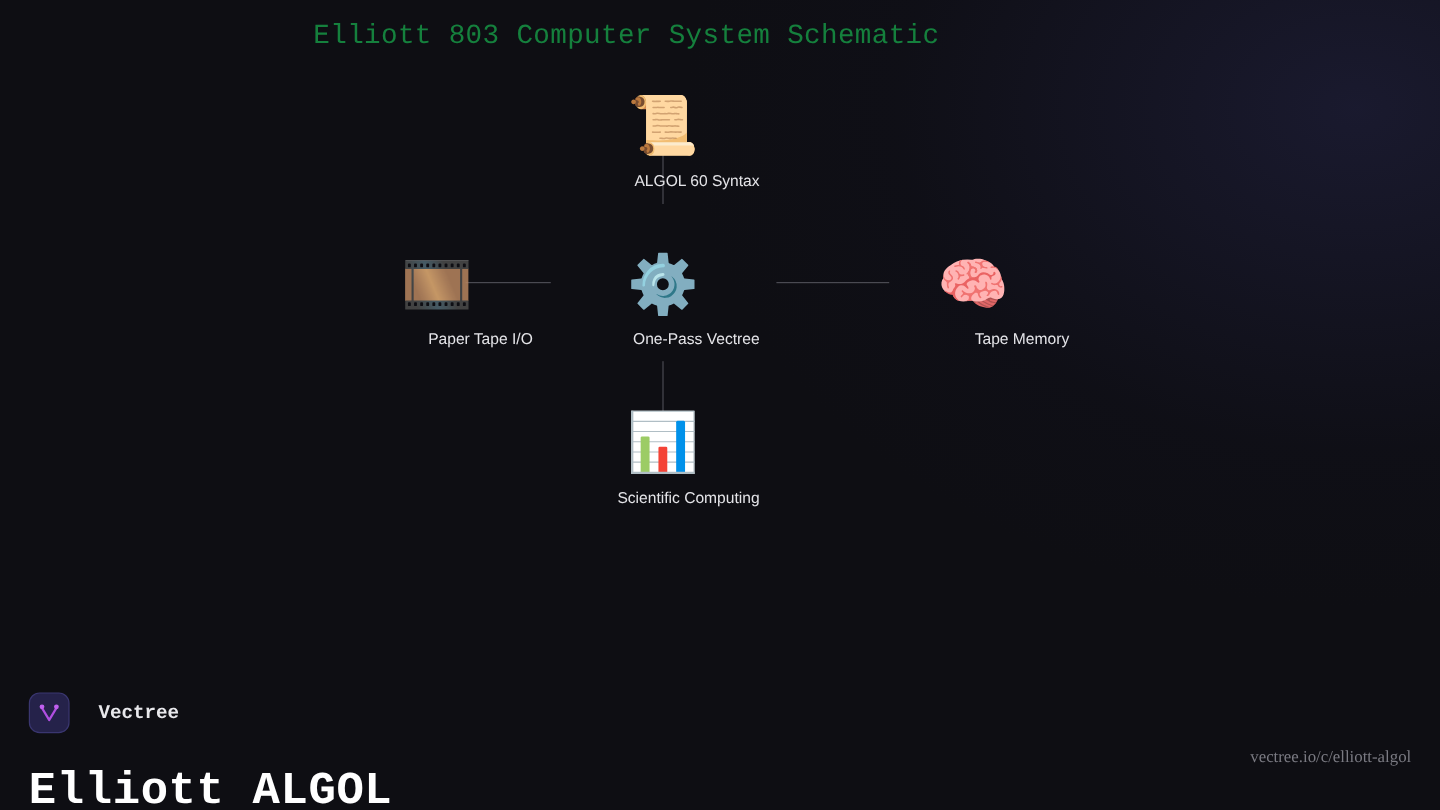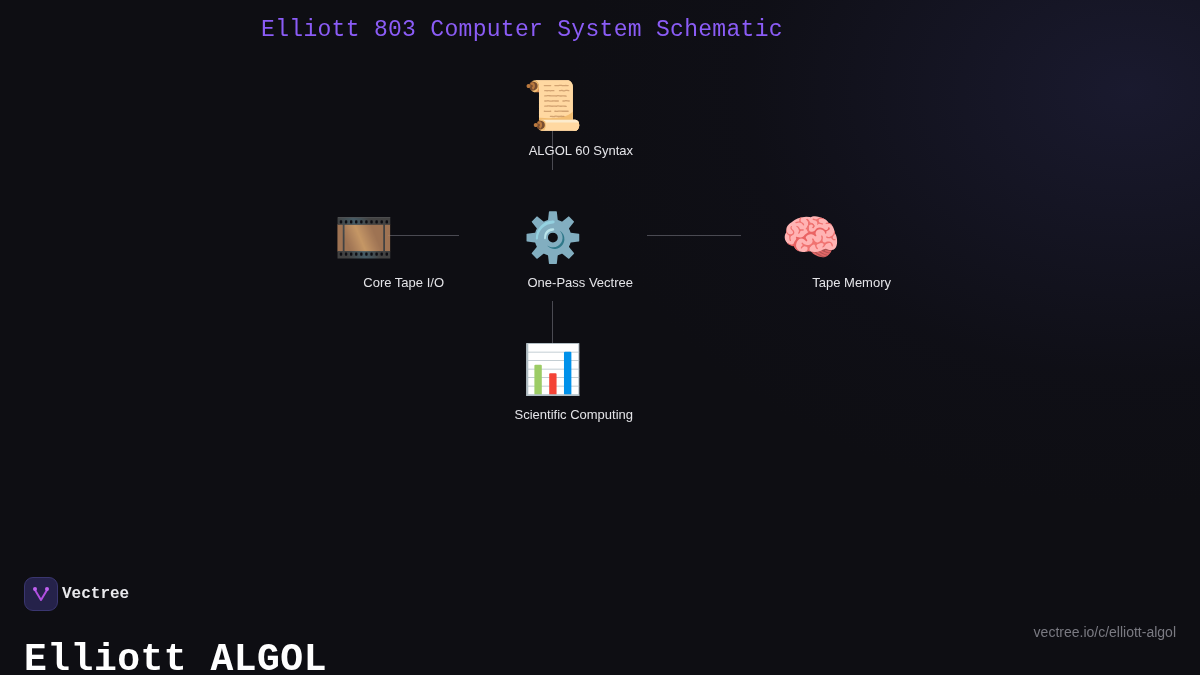--- a/index.html
+++ b/index.html
@@ -8,50 +8,50 @@
     background:#0e0e13;
     font-family:"Liberation Sans", sans-serif;
   }
   .bg-glow {
     position:absolute; inset:0;
     background: radial-gradient(ellipse 700px 520px at 1130px 90px, rgba(40,40,80,0.45), rgba(20,20,40,0.15) 55%, rgba(14,14,19,0) 80%);
     pointer-events:none;
   }
   .title {
     position:absolute; top:17px; left:0; width:1044px; text-align:center;
-    font-family:"Liberation Mono", monospace; font-size:23px; color:#8b5cf6;
+    font-family:"Liberation Mono", monospace; font-size:23px; color:#15803d;
     letter-spacing:0.3px;
   }
   .edge { position:absolute; background:#4a4a52; }
   .node { position:absolute; width:160px; text-align:center; }
   .node .icon {
     display:block; font-size:48px; line-height:56px; height:56px;
     font-family:"DejaVu Sans", sans-serif;
   }
   .node .label {
     display:block; margin-top:10px; font-size:13px; color:#e4e4e8;text-align:right;
   }
   .brand { position:absolute; left:24px; top:577px; display:flex; align-items:center; }
   .brand-logo {
     width:34px; height:34px; border-radius:9px; background:#25224a;
     border:1px solid #3a3670; box-sizing:border-box;
     display:flex; align-items:center; justify-content:center;
   }
   .brand-name {
-    margin-left:4px; font-family:"Liberation Mono", monospace; font-weight:bold;
+    margin-left:24px; font-family:"Liberation Mono", monospace; font-weight:bold;
     font-size:16px; color:#e8e8ec;
   }
   .footer-title {
     position:absolute; left:24px; top:638px;
     font-family:"Liberation Mono", monospace; font-weight:bold; font-size:38px; color:#ffffff;
     letter-spacing:0.5px;
   }
   .footer-url {
     position:absolute; right:24px; top:624px;
-    font-family:Liberation Sans, sans-serif; font-size:14px; color:#7a7a82;
+    font-family:Liberation Serif, serif; font-size:14px; color:#7a7a82;
   }
 </style>
 </head>
 <body>
 
 <div class="bg-glow"></div>
 
 <div class="title">Elliott 803 Computer System Schematic</div>
 
 <div class="edge" style="left:552px; top:128px; width:1px; height:42px;"></div>
@@ -59,21 +59,21 @@
 <div class="edge" style="left:647px; top:235px; width:94px; height:1px;"></div>
 <div class="edge" style="left:552px; top:301px; width:1px; height:46px;"></div>
 
 <div class="node" style="left:473px; top:77px;">
   <span class="icon">📜</span>
   <span class="label">ALGOL 60 Syntax</span>
 </div>
 
 <div class="node" style="left:284px; top:209px;">
   <span class="icon">🎞️</span>
-  <span class="label">Core Tape I/O</span>
+  <span class="label">Paper Tape I/O</span>
 </div>
 
 <div class="node" style="left:473px; top:209px;">
   <span class="icon">⚙️</span>
   <span class="label">One-Pass Vectree</span>
 </div>
 
 <div class="node" style="left:731px; top:209px;">
   <span class="icon">🧠</span>
   <span class="label">Tape Memory</span>

